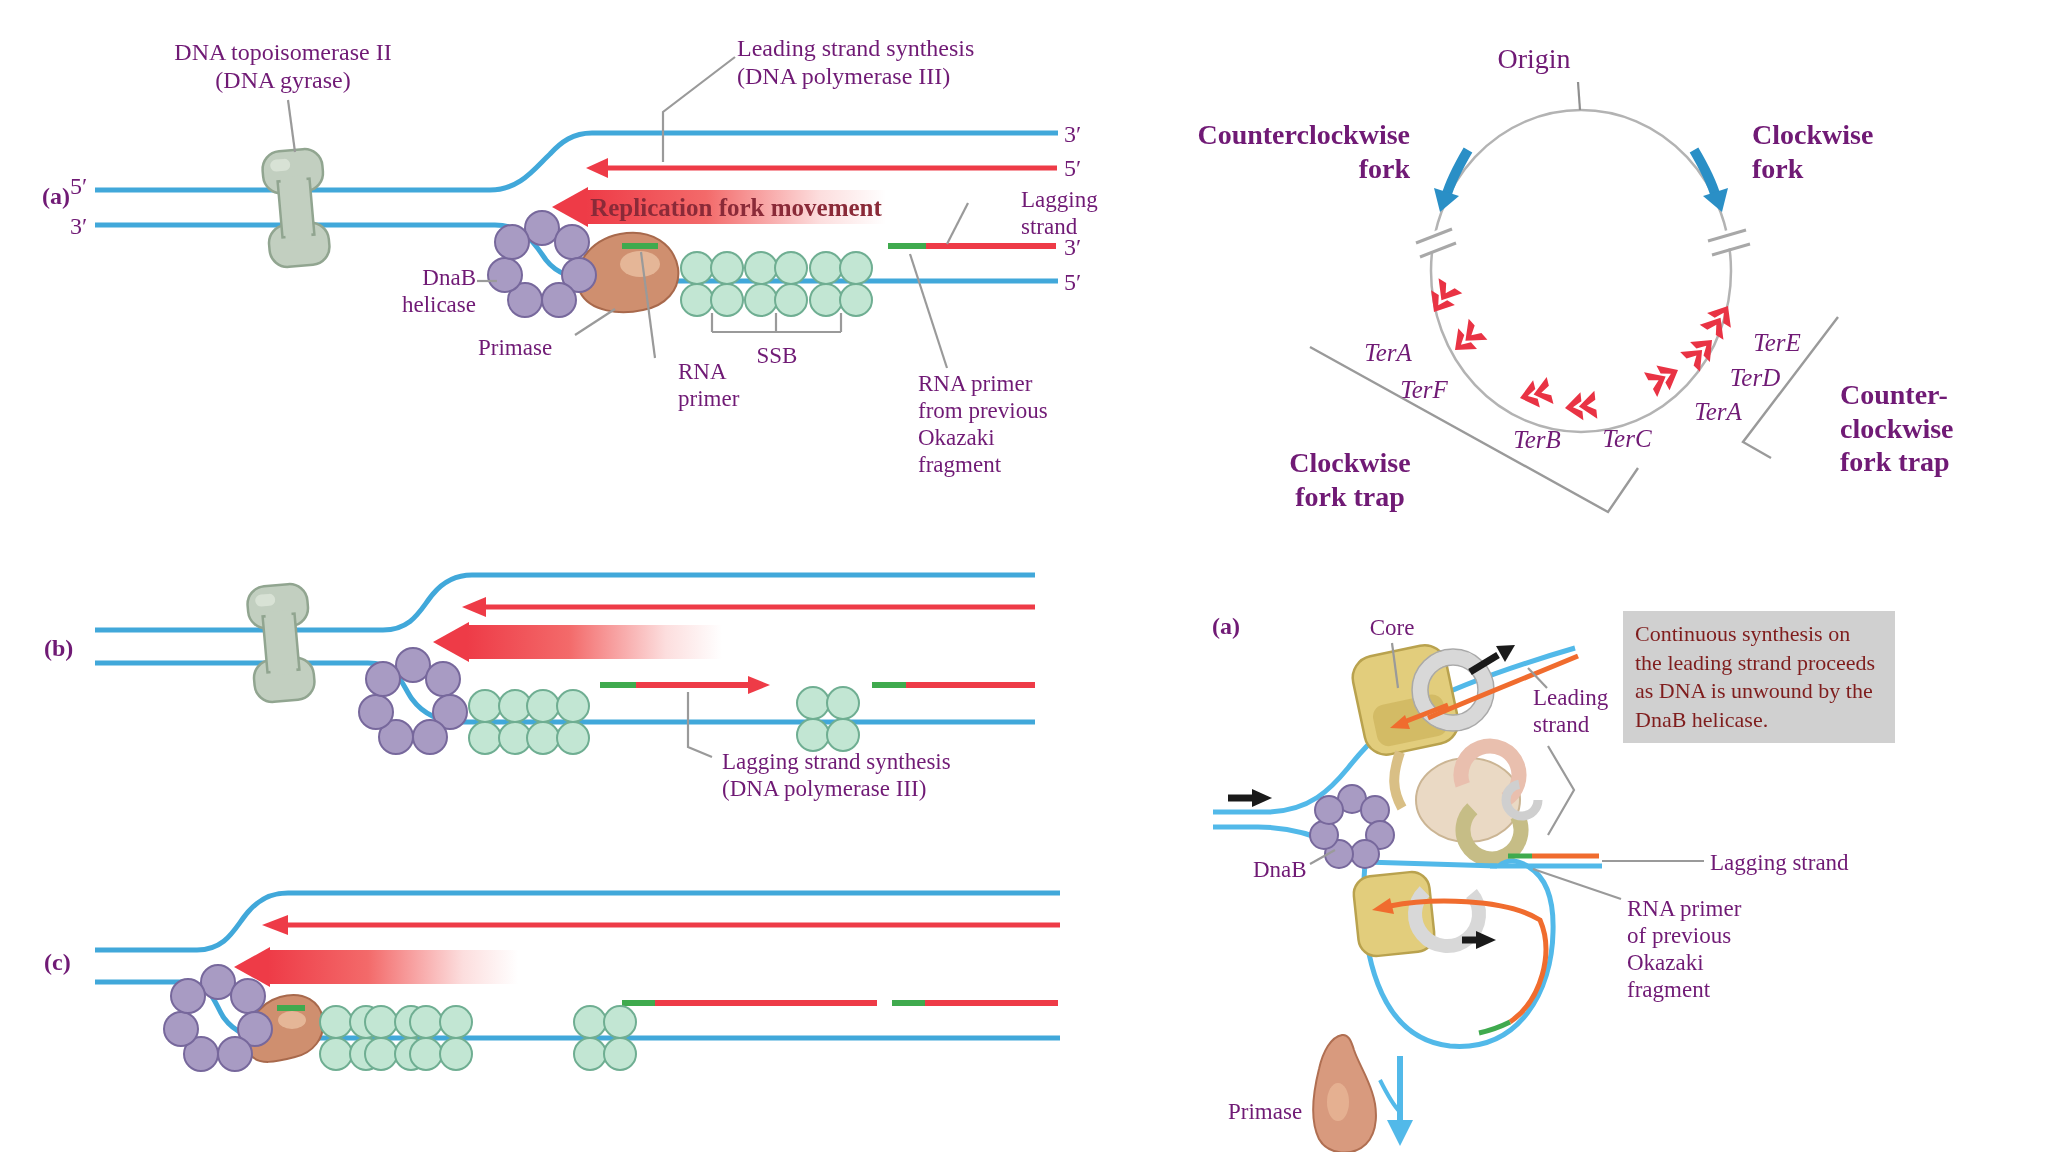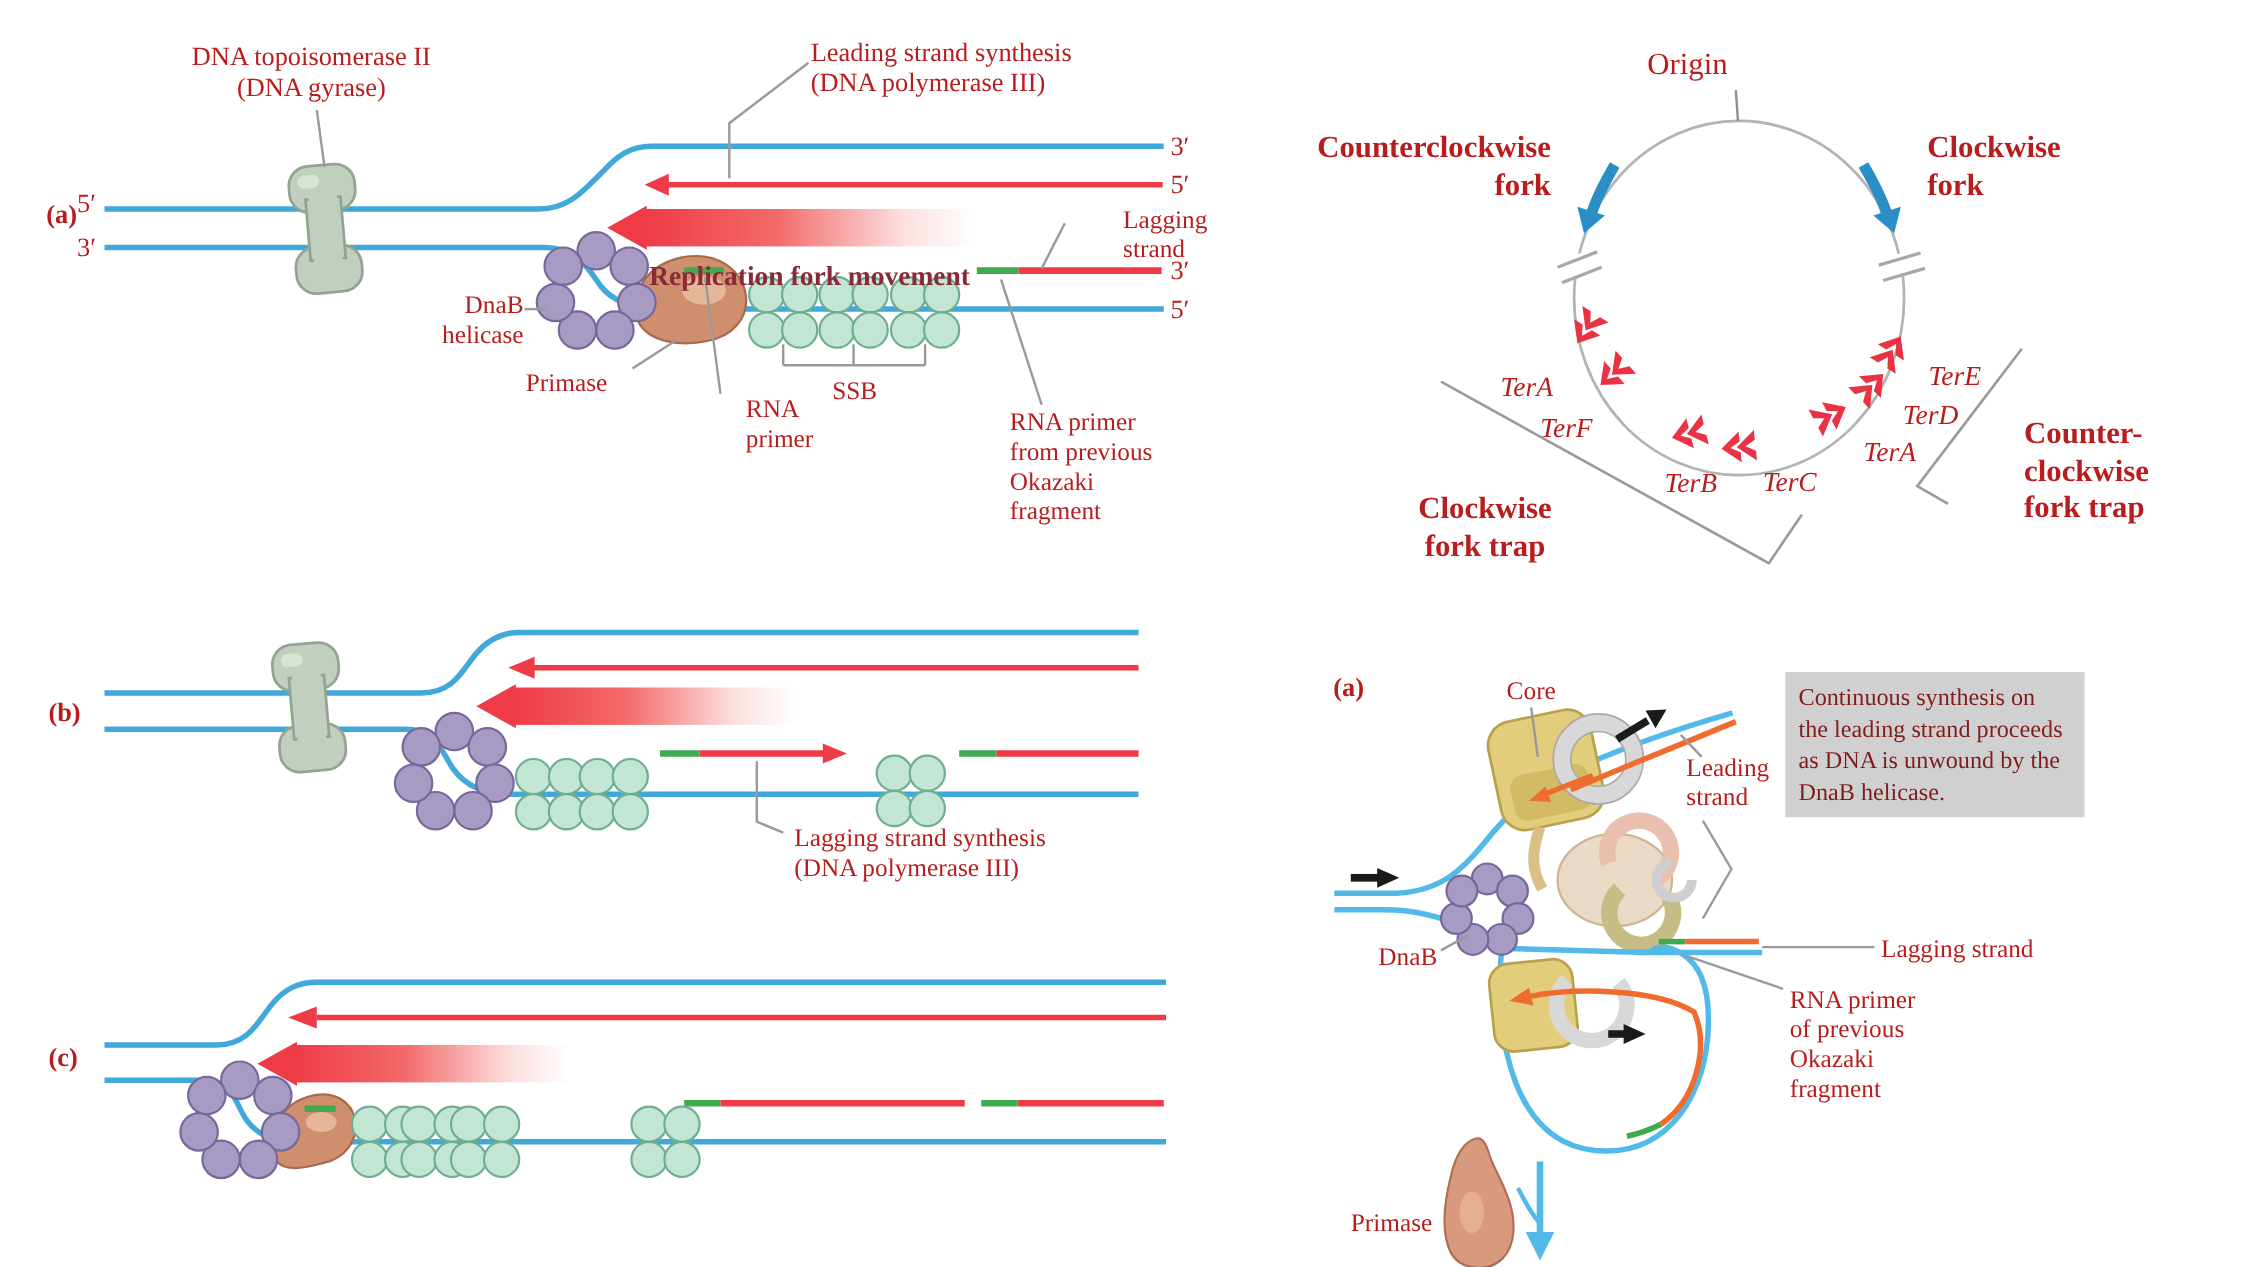--- a/index.html
+++ b/index.html
@@ -1,26 +1,26 @@
 <!DOCTYPE html>
 <html><head>
 <meta charset="utf-8">
 <style>
   html,body{margin:0;padding:0;background:#ffffff;}
   .stage{position:relative;width:2048px;height:1152px;background:#ffffff;overflow:hidden;
          font-family:"Liberation Serif","DejaVu Serif",serif;}
   .stage svg{position:absolute;left:0;top:0;}
-  .lbl{position:absolute;color:#b91c1c;white-space:pre-line;line-height:1.18;
+  .lbl{position:absolute;color:#701a75;white-space:pre-line;line-height:1.18;
        font-family:"Liberation Serif","DejaVu Serif",serif;}
   .ctr{transform:translateX(-50%);text-align:center;}
   .rt{transform:translateX(-100%);text-align:right;}
   .b{font-weight:bold;}
   .i{font-style:italic;} .s23{font-size:23px;} .s24{font-size:24px;}
   .s25{font-size:25px;} .s28{font-size:28px;line-height:1.2;}
-  .maroon{color:#8a2a38;margin-top:44px;}
+  .maroon{color:#8a2a38;}
   .callout{position:absolute;background:#d0d0d0;color:#7f1d1d;padding:9px 12px;width:248px;
            font-size:22px;line-height:1.3;white-space:pre-line;}
   .fade{position:absolute;height:34px;
         background:linear-gradient(to right,#ee3b47 0%,#f36a6a 40%,rgba(247,160,160,0.35) 78%,rgba(255,255,255,0) 100%);}
 </style>
 </head>
 <body>
 
 <div class="stage">
 

